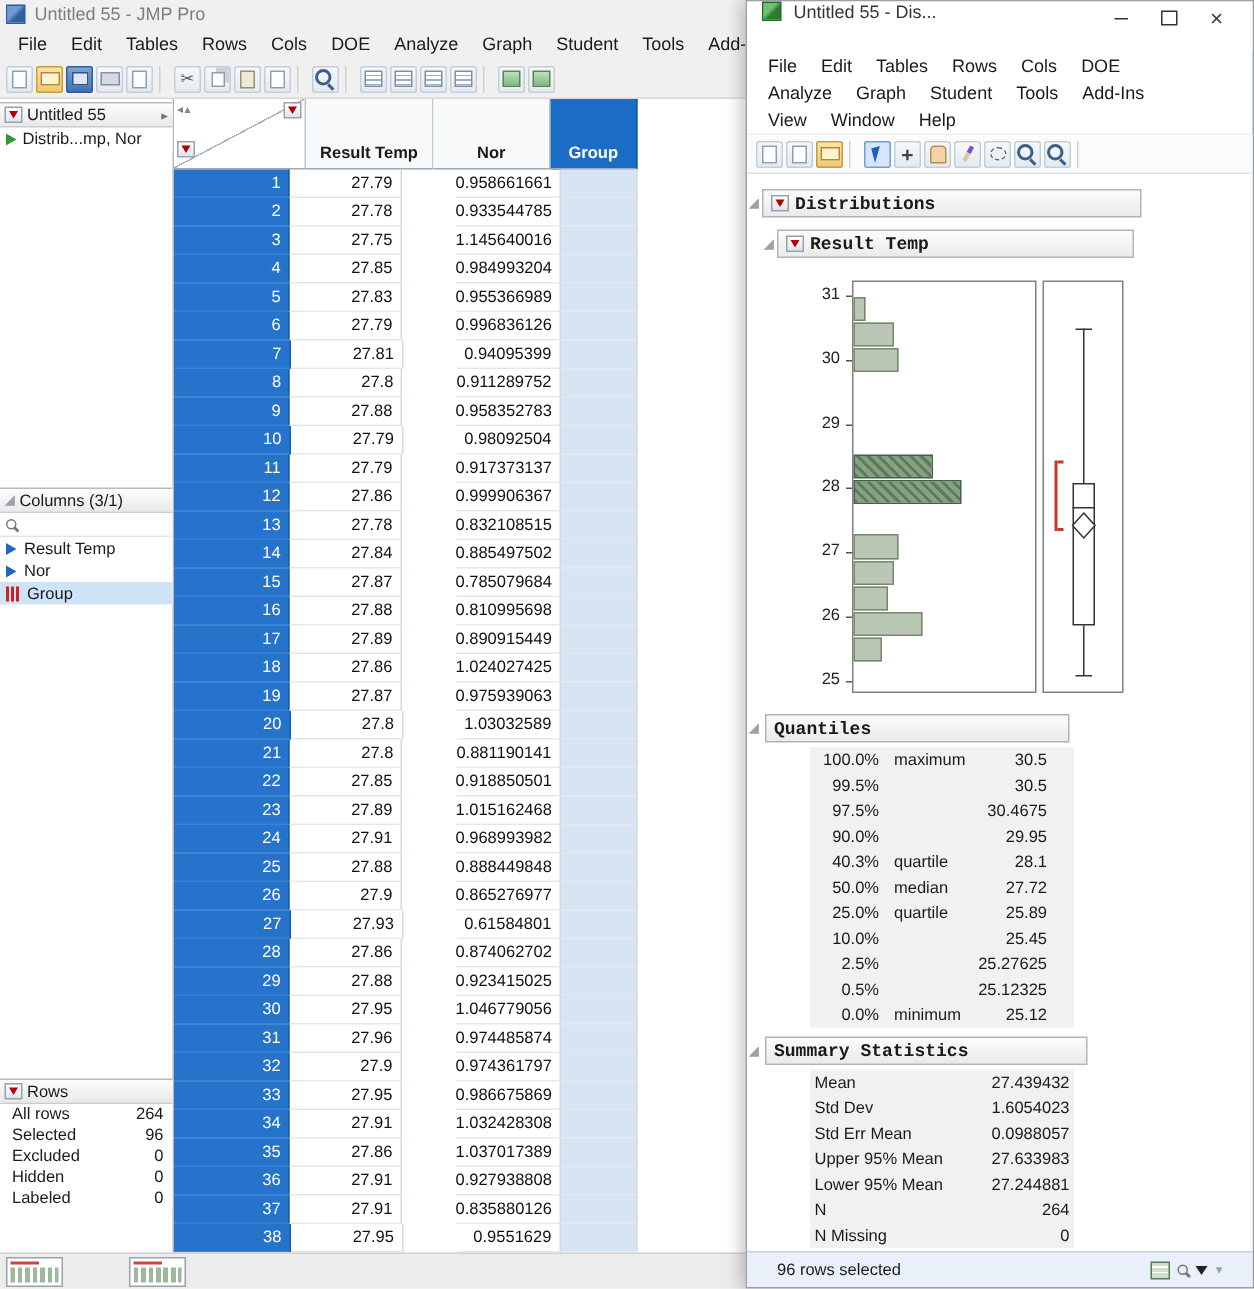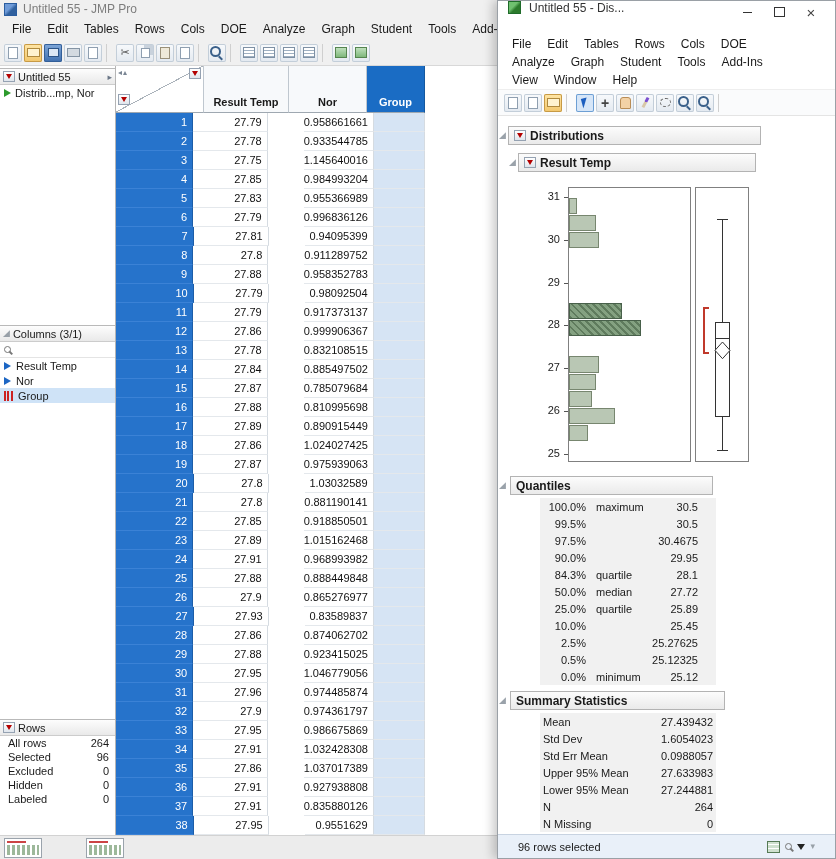--- a/index.html
+++ b/index.html
@@ -115,21 +115,21 @@
   .wb-min::after { content:""; width:9px; height:1px; background:#333; }
   .wb-max::after { content:""; width:9px; height:8px; border:1px solid #333; }
   .wb-close { font-size:15px; }
   .fw-menubar { padding:0 6px; flex:none; }
   .fw-menurow { height:18px; display:flex; align-items:center; }
   .fw-toolbar { height:27px; display:flex; align-items:center; gap:2px; padding:0 6px; flex:none;
     background:#fafbfc; border-top:1px solid #eee; border-bottom:1px solid #e4e4e4; }
   .report { flex:1; position:relative; background:#fff; overflow:hidden; font-size:11px; }
   .rep-header { position:absolute; height:19px; background:linear-gradient(#fcfcfc,#eaeaea);
     border:1px solid #b3b3b3; display:flex; align-items:center; gap:4px; padding:0 5px;
-    font-weight:bold; font-size:12px; }
+    font-weight:bold; font-size:12px;font-family:Liberation Mono, monospace; }
   .disc { position:absolute; color:#9aa2aa; font-size:9px; line-height:1; }
   .hist-frame { position:absolute; left:70px; top:71px; width:123px; height:275px;
     border:1px solid #808080; background:#fff; }
   .box-frame { position:absolute; left:197px; top:71px; width:54px; height:275px;
     border:1px solid #808080; background:#fff; }
   .hbar { position:absolute; left:0; background:#b9c7b4; border:1px solid #77866f; }
   .hbar.sel { background:repeating-linear-gradient(45deg,#5f7b5d 0 2px,#84a181 2px 5px); border-color:#48604a; }
   .ytick { position:absolute; left:34px; width:28px; text-align:right; font-size:11px; color:#222; }
   .ytickmark { position:absolute; left:66px; width:4px; height:1px; background:#555; }
   .bp { position:absolute; background:#333; }
@@ -429,21 +429,21 @@
         </div>
         <div class="grow">
           <div class="c rn">26</div>
           <div class="c v1">27.9</div>
           <div class="c v2">0.865276977</div>
           <div class="c v3"></div>
         </div>
         <div class="grow">
           <div class="c rn">27</div>
           <div class="c v1">27.93</div>
-          <div class="c v2">0.83589837</div>
+          <div class="c v2">0.61584801</div>
           <div class="c v3"></div>
         </div>
         <div class="grow">
           <div class="c rn">28</div>
           <div class="c v1">27.86</div>
           <div class="c v2">0.874062702</div>
           <div class="c v3"></div>
         </div>
         <div class="grow">
           <div class="c rn">29</div>
@@ -623,21 +623,21 @@
           <span class="qpct">97.5%</span>
           <span class="qlabel"></span>
           <span class="qval">30.4675</span>
         </div>
         <div class="qrow">
           <span class="qpct">90.0%</span>
           <span class="qlabel"></span>
           <span class="qval">29.95</span>
         </div>
         <div class="qrow">
-          <span class="qpct">84.3%</span>
+          <span class="qpct">40.3%</span>
           <span class="qlabel">quartile</span>
           <span class="qval">28.1</span>
         </div>
         <div class="qrow">
           <span class="qpct">50.0%</span>
           <span class="qlabel">median</span>
           <span class="qval">27.72</span>
         </div>
         <div class="qrow">
           <span class="qpct">25.0%</span>

